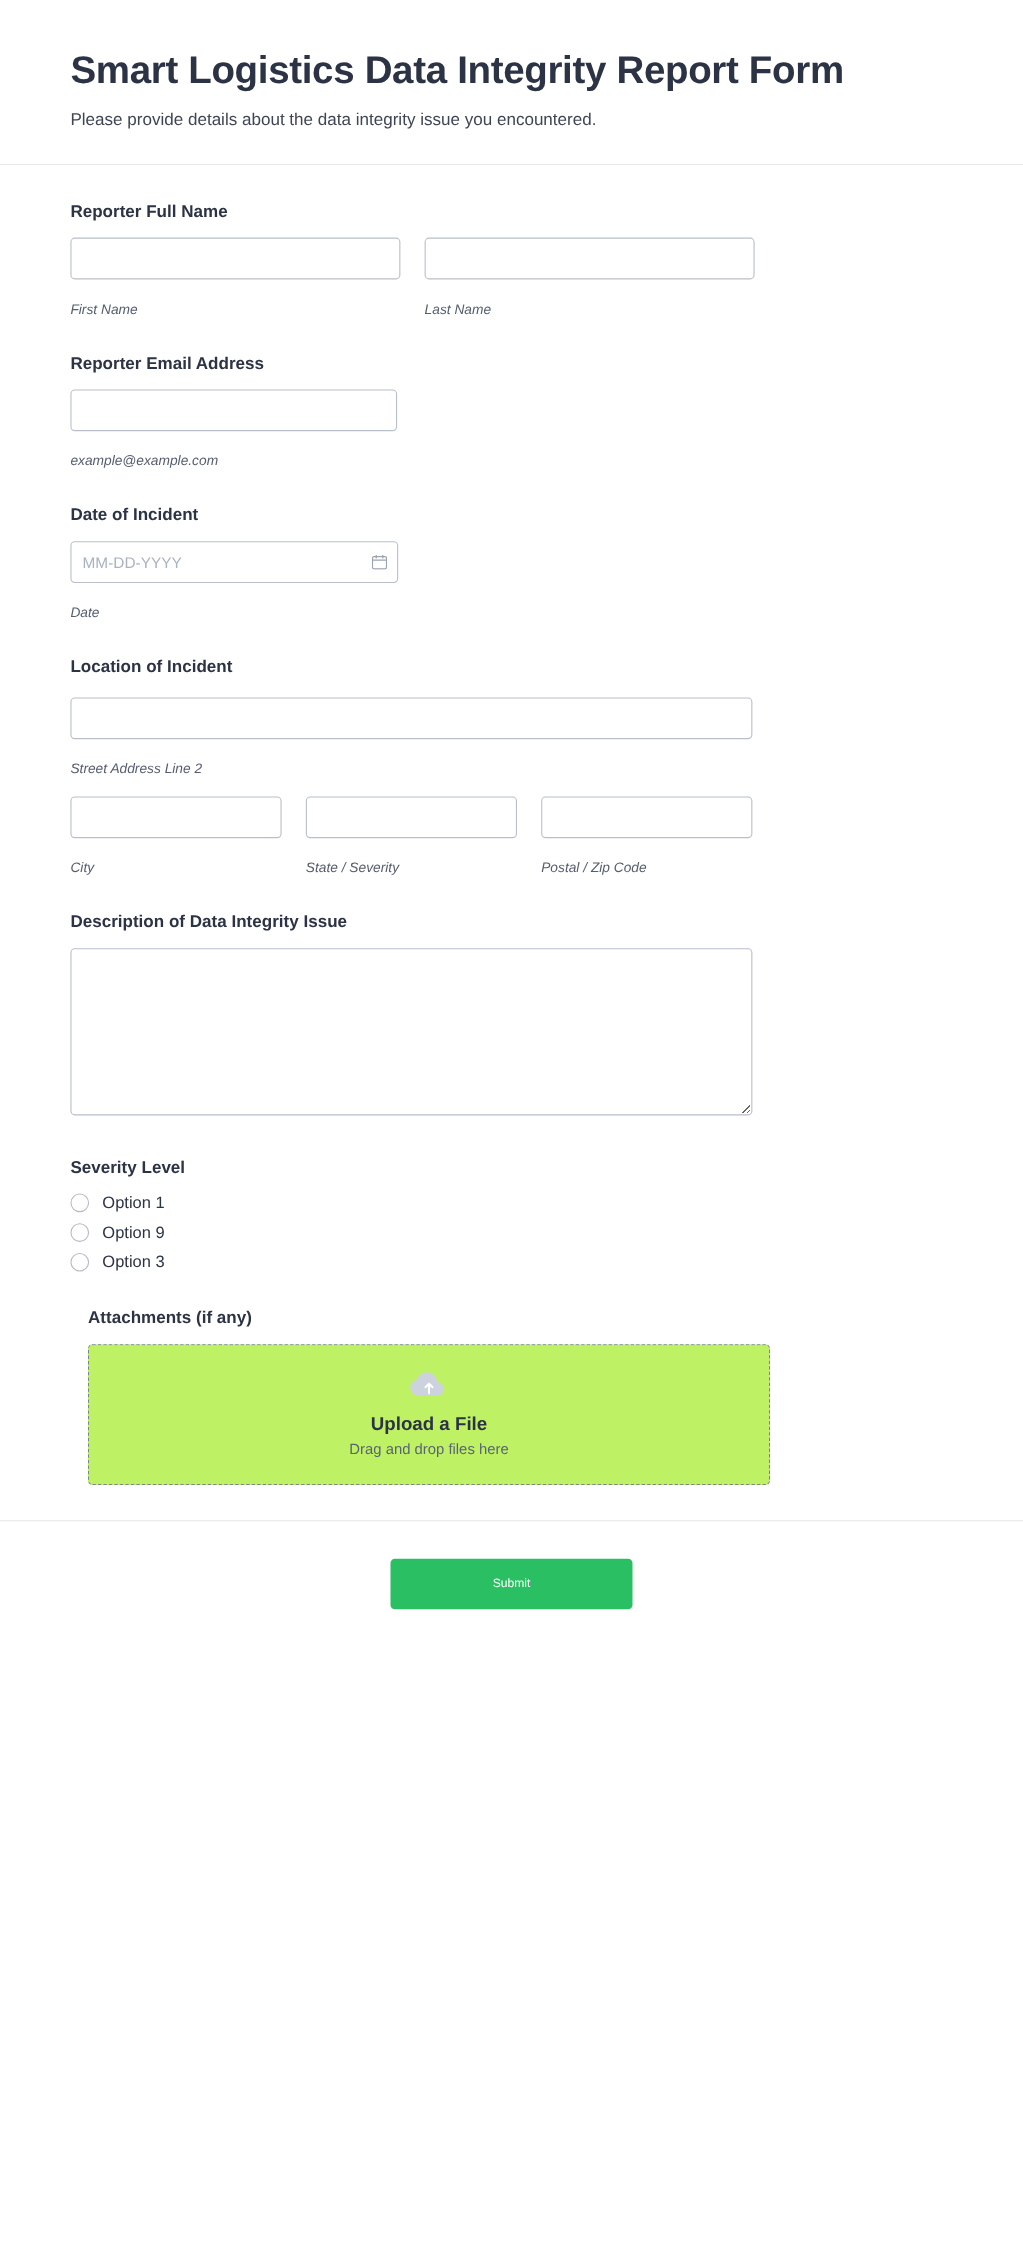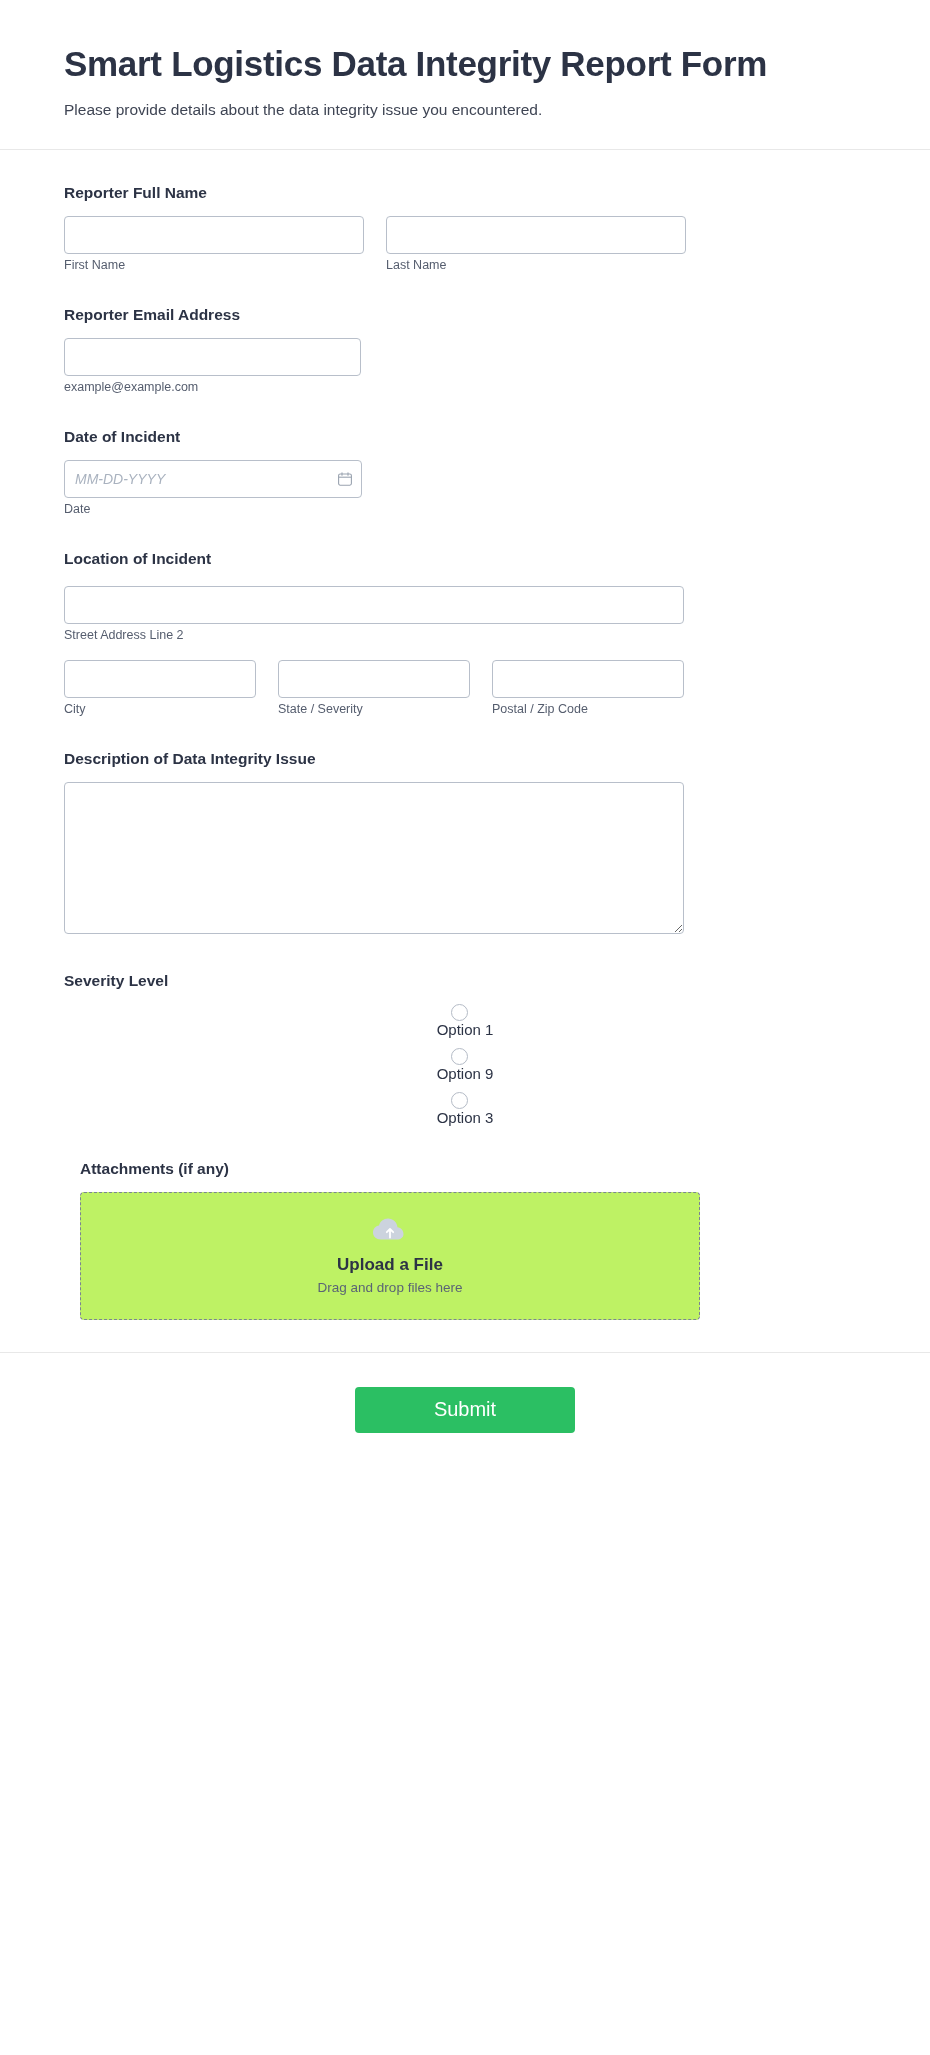--- a/index.html
+++ b/index.html
@@ -49,23 +49,24 @@
   .field-label {
     font-size: 15.5px;
     font-weight: bold;
     color: #2c3345;
     margin-bottom: 14px;
     display: block;
   }
   .sub-label {
     font-size: 12.5px;
     color: #555d6e;
-    margin-top: 4px;
+    margin-top: 20px;
     display: block;
     font-weight: 400;
+    font-style: italic;
   }
 
   .txt-input {
     width: 100%;
     height: 38px;
     border: 1px solid #b8bfca;
     border-radius: 4px;
     background: #ffffff;
     padding: 6px 10px;
     font-size: 14px;
@@ -74,21 +75,21 @@
     outline: none;
   }
   .txt-input::placeholder { color: #a9b2bf; }
 
   .row { display: flex; }
   .col-name-first { width: 300px; margin-right: 22px; }
   .col-name-last { width: 300px; }
   .col-email { width: 297px; }
 
   .date-wrap { position: relative; width: 298px; }
-  .date-wrap .txt-input { padding-right: 14px; font-style: italic; }
+  .date-wrap .txt-input { padding-right: 14px; }
   .cal-icon {
     position: absolute;
     right: 10px;
     top: 50%;
     transform: translateY(-50%);
     width: 14px;
     height: 14px;
     pointer-events: none;
   }
 
@@ -108,21 +109,20 @@
     resize: vertical;
     outline: none;
     color: #2c3345;
   }
 
   
   .radio-row {
     display: flex;
     align-items: center;
     margin-bottom: 10px;
-    flex-direction: column;
   }
   .radio-dot {
     width: 17px;
     height: 17px;
     border: 1px solid #b4bbc6;
     border-radius: 50%;
     background: #fff;
     margin-right: 12px;
     flex: 0 0 auto;
   }
@@ -162,21 +162,21 @@
     display: flex;
     justify-content: center;
   }
   .submit-btn {
     width: 220px;
     height: 46px;
     background: #2bbf63;
     color: #ffffff;
     border: none;
     border-radius: 4px;
-    font-size: 20px;
+    font-size: 11px;
     font-family: "Liberation Sans", sans-serif;
     cursor: pointer;
   }
 </style>
 </head>
 <body>
 
 <div id="page">
 
   <div class="form-header">

